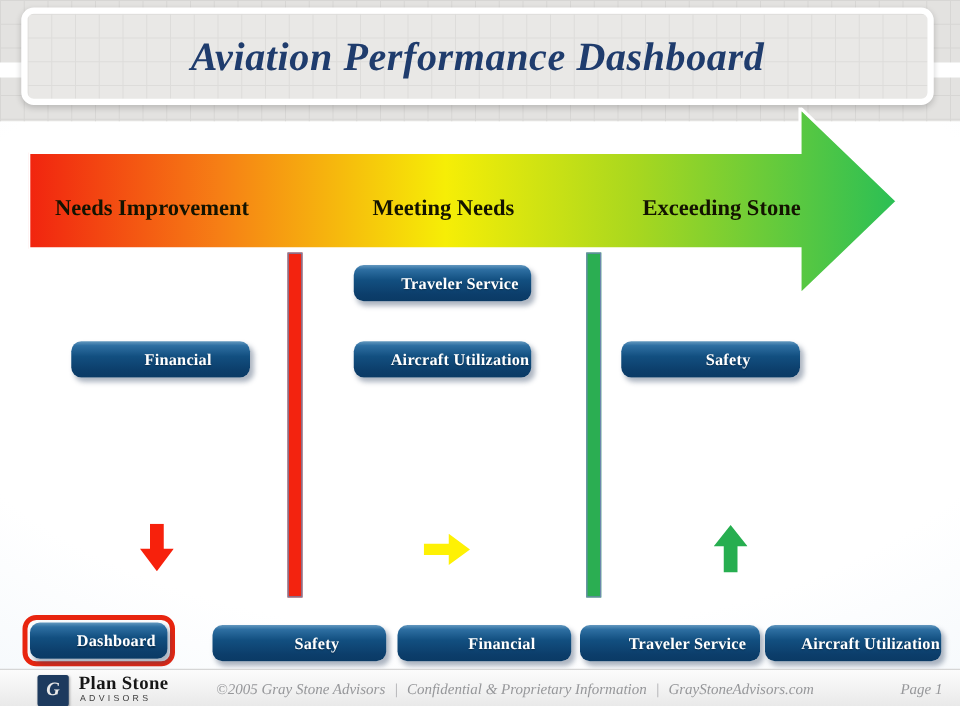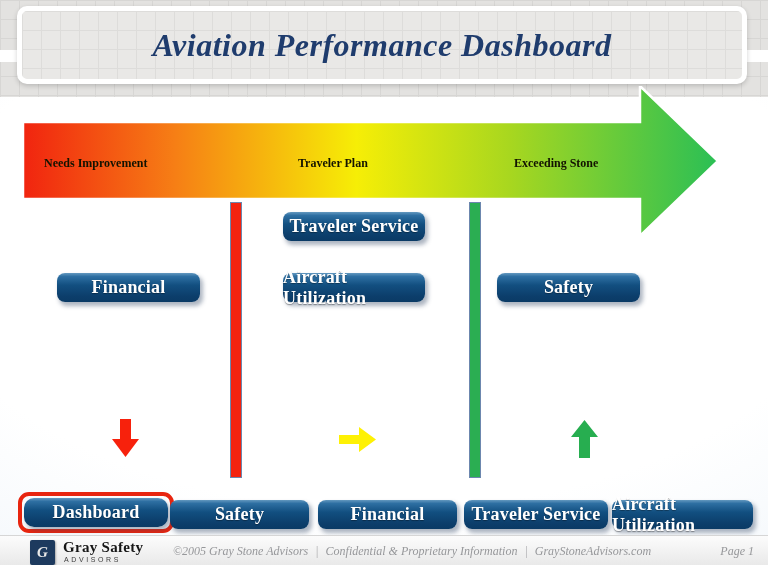--- a/index.html
+++ b/index.html
@@ -33,59 +33,60 @@
     display:flex;align-items:center;justify-content:center;
   }
   .title-frame h1{
     margin:0;font-weight:bold;font-style:italic;font-size:32px;
     color:#1f3c6d;letter-spacing:.5px;
     font-family:"Liberation Serif",serif;
   }
   
   .gauge{position:absolute;left:23px;top:86px;}
   .zone-label{
-    position:absolute;font-weight:bold;font-size:12px;color:#131300;
+    position:absolute;font-weight:bold;font-size:18px;color:#131300;
     font-family:"Liberation Serif",serif;white-space:nowrap;
   }
   .zone-label.z0{left:44px;top:156px;}
   .zone-label.z1{left:298px;top:156px;}
   .zone-label.z2{left:514px;top:156px;}
   
   .divider{
     position:absolute;top:202px;width:10px;height:274px;
     border:1px solid #6c87ae;box-sizing:content-box;
   }
   .divider.red{left:230px;}
   .divider.green{left:469px;}
   
   .pill{
     position:absolute;height:29px;box-sizing:border-box;border-radius:8px;
-    color:#ffffff;font-weight:bold;font-size:18px;letter-spacing:.2px;
+    color:#ffffff;font-weight:bold;font-size:13px;letter-spacing:.2px;
     font-family:"Liberation Serif",serif;
     display:flex;align-items:center;justify-content:center;
     background:linear-gradient(180deg,#6398bf 0%,#2e6fa2 12%,#124f80 42%,#0c3e6b 80%,#0a3a65 100%);
     box-shadow:2.5px 3.5px 4px rgba(50,70,100,.4);
     text-shadow:0 1px 1px rgba(0,0,0,.35);
+    padding-left:28px;
   }
   .card-financial{left:57px;top:273px;width:143px;}
   .card-traveler{left:283px;top:212px;width:142px;}
   .card-aircraft{left:283px;top:273px;width:142px;}
   .card-safety{left:497px;top:273px;width:143px;}
   
   .trend{position:absolute;}
   .trend.down{left:112px;top:419px;}
   .trend.right{left:339px;top:427px;}
   .trend.up{left:571px;top:420px;}
   
   .nav-ring{
     position:absolute;left:18px;top:492px;
     border:4px solid #e8250f;border-radius:11px;padding:2px;
     background:transparent;
   }
-  .nav-ring .pill{position:static;width:144px;height:29px;border-radius:10px;}
+  .nav-ring .pill{position:static;width:110px;height:29px;}
   .nav-safety{left:170px;top:500px;width:139px;}
   .nav-financial{left:318px;top:500px;width:139px;}
   .nav-traveler{left:464px;top:500px;width:144px;}
   .nav-aircraft{left:612px;top:500px;width:141px;}
   
   .footer{
     position:absolute;left:0;top:535px;width:768px;height:30px;
     background:linear-gradient(180deg,#fcfcfc,#e9e9e9);
     border-top:1px solid #d6d6d6;box-sizing:border-box;
   }
@@ -134,21 +135,21 @@
         <stop offset="22%" stop-color="#f67f15"></stop>
         <stop offset="48%" stop-color="#f6ee06"></stop>
         <stop offset="70%" stop-color="#a8d71f"></stop>
         <stop offset="100%" stop-color="#2abf55"></stop>
       </linearGradient>
     </defs>
     <polygon points="0,36 617,36 617,0 695,75 617,150 617,113 0,113" fill="url(#gaugeGrad)" stroke="#ffffff" stroke-width="2.5"></polygon>
   </svg>
 
   <div class="zone-label z0">Needs Improvement</div>
-  <div class="zone-label z1">Traveler Plan</div>
+  <div class="zone-label z1">Meeting Needs</div>
   <div class="zone-label z2">Exceeding Stone</div>
 
   <div class="divider red" style="background-color: rgb(243, 35, 15);"></div>
   <div class="divider green" style="background-color: rgb(43, 174, 82);"></div>
 
   <div class="pill card-financial">Financial</div>
   <div class="pill card-traveler">Traveler Service</div>
   <div class="pill card-aircraft">Aircraft Utilization</div>
   <div class="pill card-safety">Safety</div>
 
@@ -165,21 +166,21 @@
   <div class="nav-ring" style="border-color: rgb(232, 37, 15);">
     <div class="pill">Dashboard</div>
   </div>
   <div class="pill nav-safety">Safety</div>
   <div class="pill nav-financial">Financial</div>
   <div class="pill nav-traveler">Traveler Service</div>
   <div class="pill nav-aircraft">Aircraft Utilization</div>
 
   <div class="footer">
     <div class="logo-box">G</div>
-    <div class="brand-name">Gray Safety</div>
+    <div class="brand-name">Plan Stone</div>
     <div class="brand-subtitle">ADVISORS</div>
     <div class="footer-meta">
       <span>©2005 Gray Stone Advisors</span><span class="sep">|</span><span>Confidential &amp; Proprietary Information</span><span class="sep">|</span><span>GrayStoneAdvisors.com</span>
     </div>
     <div class="page-num">Page 1</div>
   </div>
 
 </div>
 
 </body></html>

